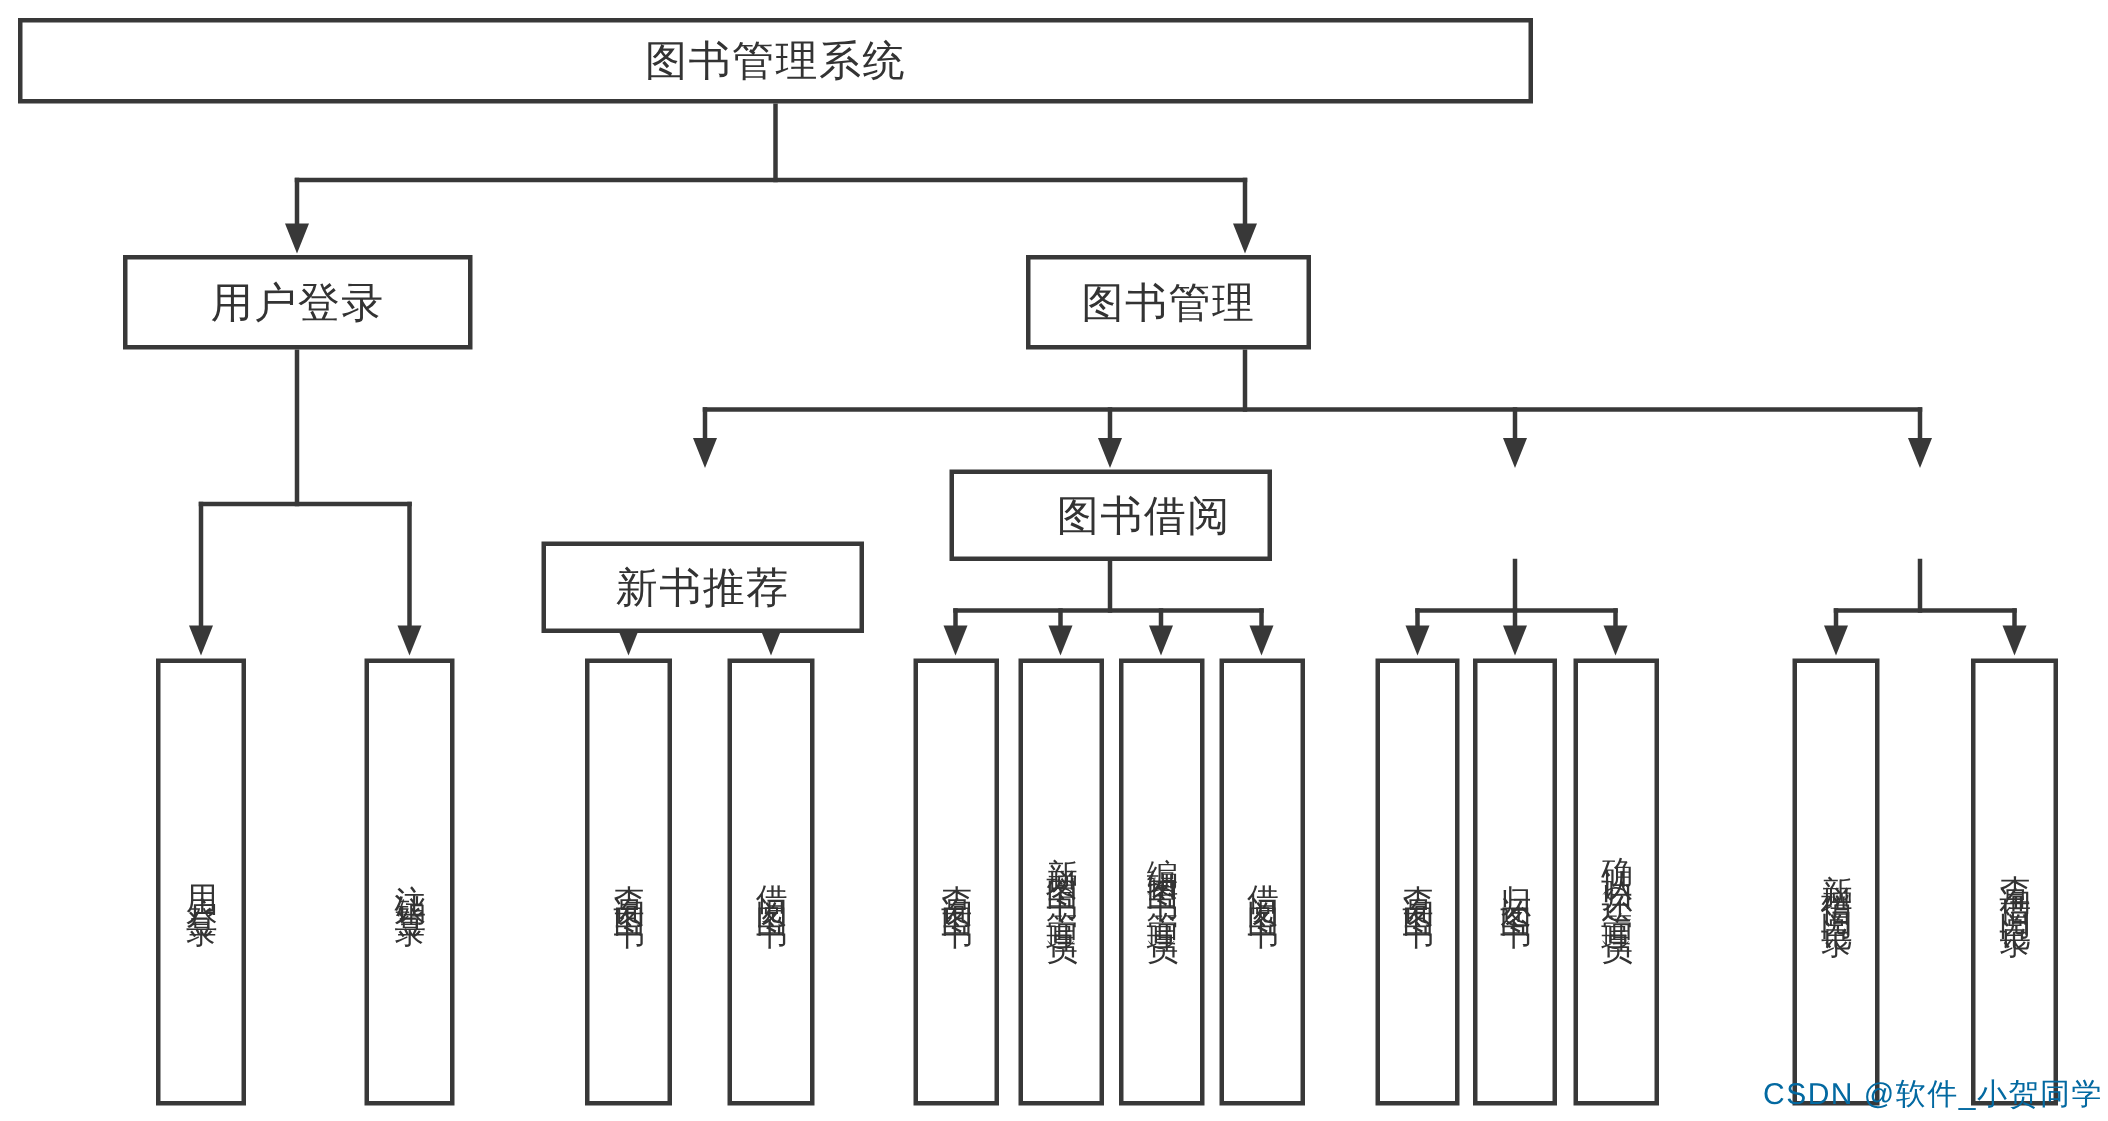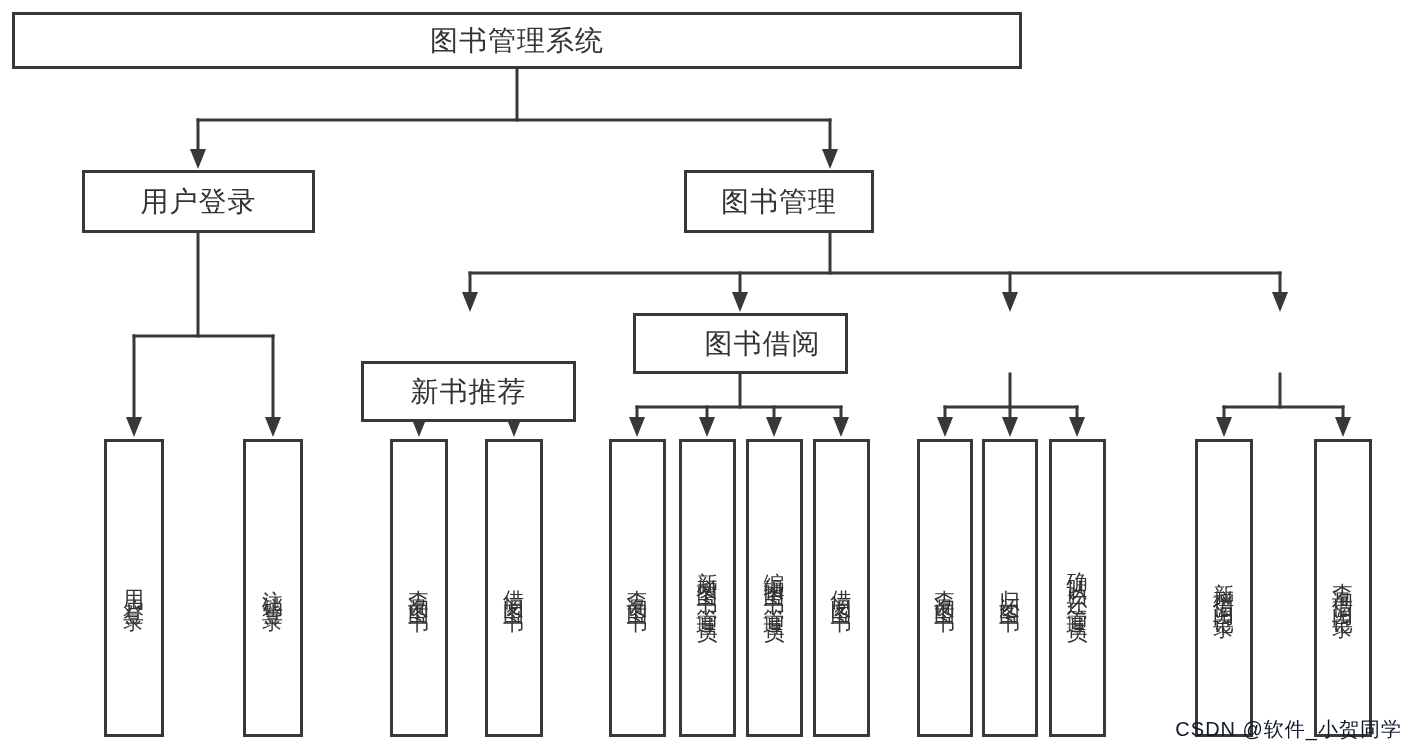--- a/index.html
+++ b/index.html
@@ -31,21 +31,21 @@
     text-orientation:mixed;
     font-size:21px;
     line-height:1;
     letter-spacing:0.35em;
   }
   #watermark{
     position:absolute;
     right:3px;
     bottom:4px;
     font-size:20px;
-    color:#0f172a;
+    color:#0369a1;
     letter-spacing:1px;
     z-index:5;
     white-space:nowrap;
   }
 </style>
 </head>
 <body>
 
 <div id="stage">
 

